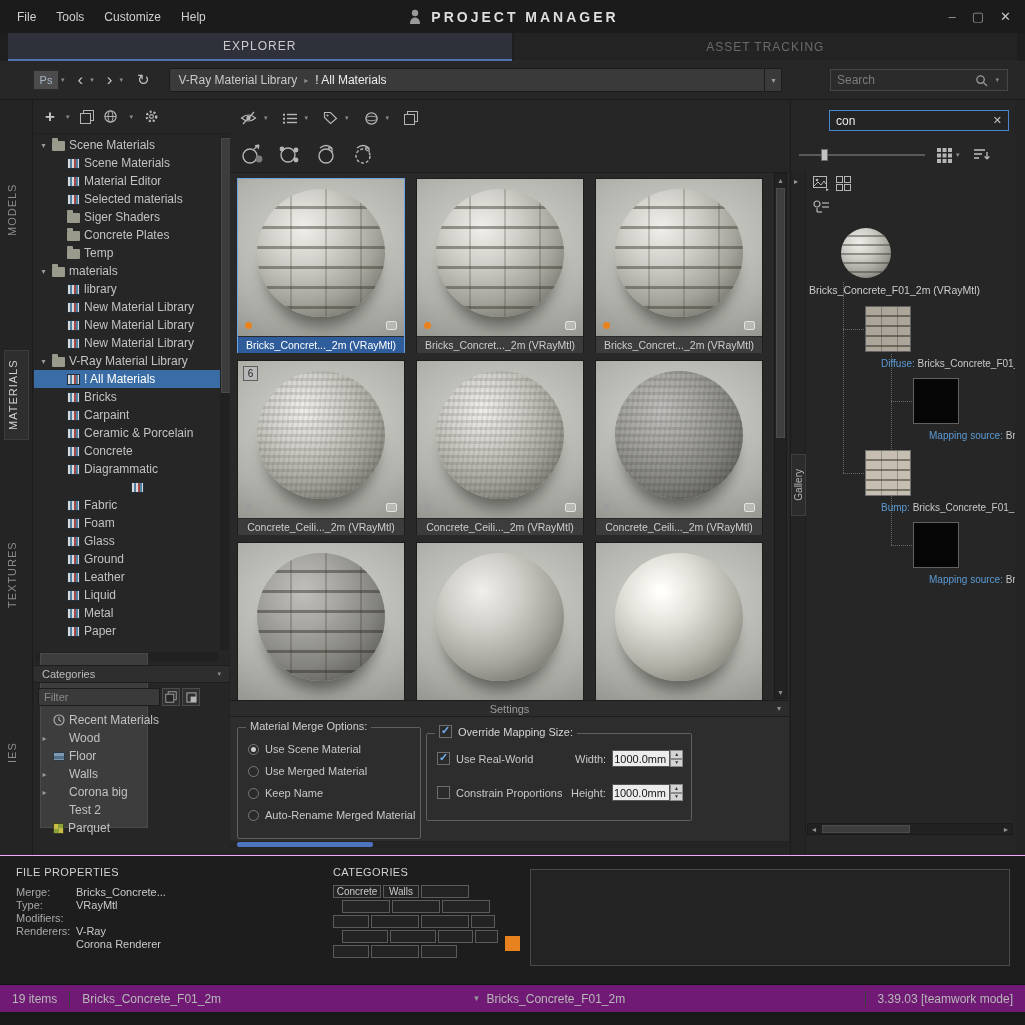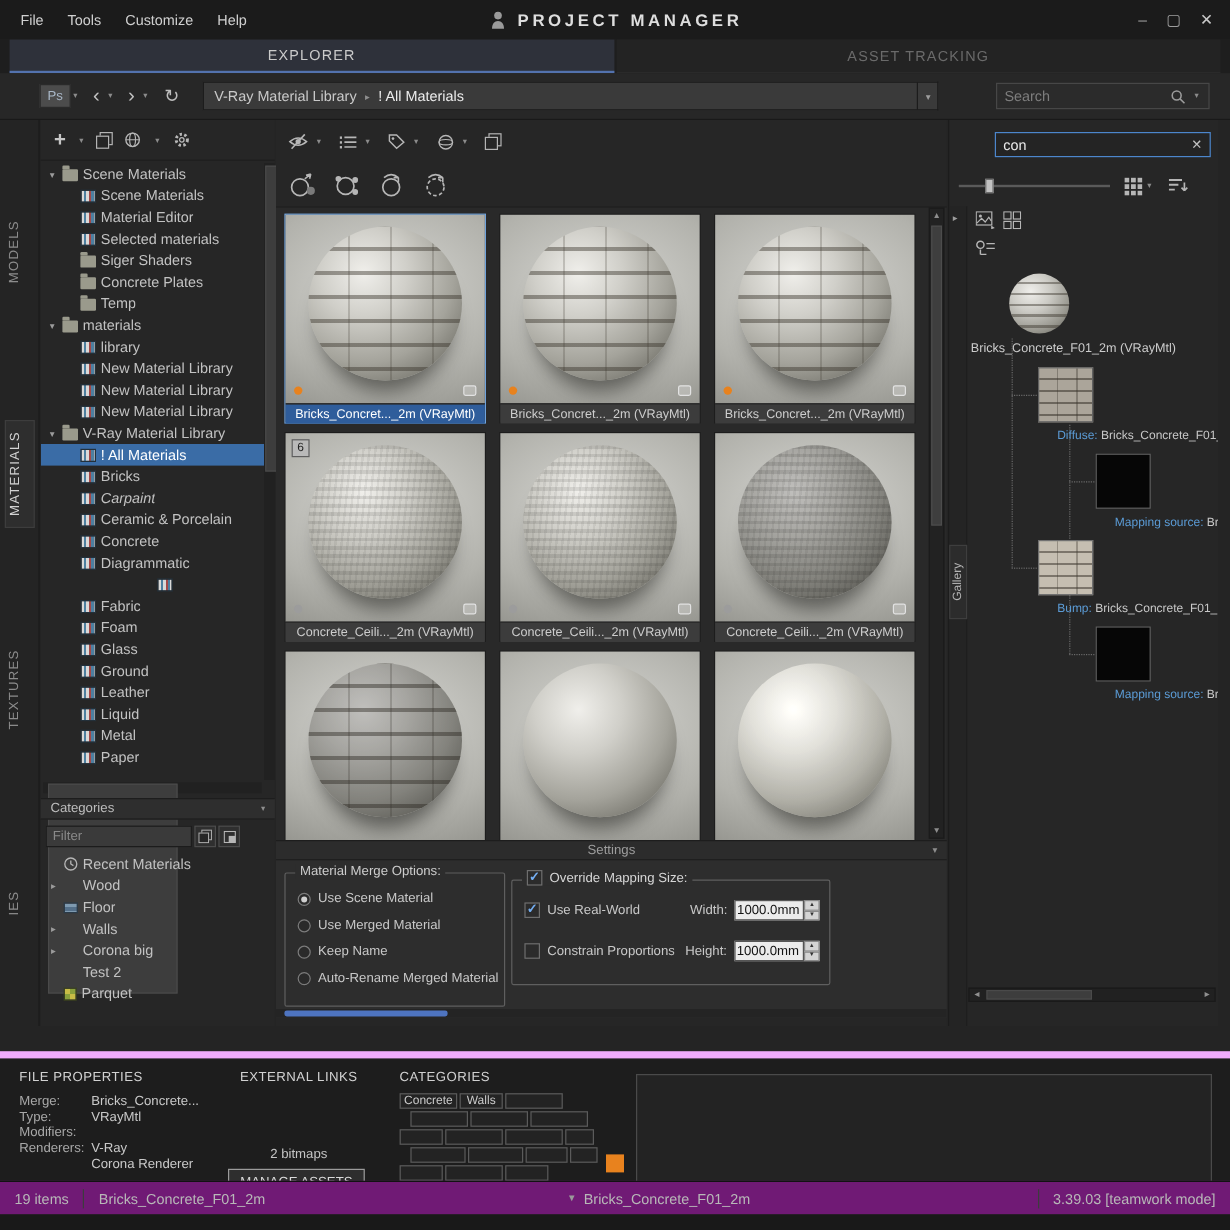--- a/index.html
+++ b/index.html
@@ -156,21 +156,21 @@
 .node-label{position:absolute;font-size:10px;white-space:nowrap;margin-left:46px;}
 .nblue{color:#5b9bd5;}
 .node-value{color:#c8c8c8;}
 .conn{position:absolute;border-left:1px dotted #6a6a6a;width:0;}
 .connh{position:absolute;border-top:1px dotted #6a6a6a;height:0;}
 .rp-hscroll{position:absolute;bottom:20px;left:16px;right:2px;height:12px;background:#212121;border:1px solid #1a1a1a;display:flex;align-items:center;}
 .rp-hscroll .ar{width:12px;font-size:7px;color:#909090;text-align:center;}
 .rp-hscroll .thumb4{height:8px;width:88px;background:#3d3d3d;border:1px solid #4a4a4a;margin-left:2px;}
 
 
-.bottom-info{position:absolute;top:855px;left:0;right:0;height:129px;background:#1d1d1d;border-top:6px solid #f0abfc;margin-top:21px;}
+.bottom-info{position:absolute;top:855px;left:0;right:0;height:129px;background:#1d1d1d;border-top:1px solid #f0abfc;}
 .bi-header{font-size:11px;color:#d2d2d2;letter-spacing:.4px;}
 .file-props{position:absolute;left:16px;top:10px;width:170px;}
 .fp-rows{margin-top:8px;}
 .fp-row{display:flex;height:13px;font-size:11px;}
 .fp-label{width:60px;color:#a8a8a8;}
 .fp-value{color:#c9c9c9;white-space:nowrap;}
 .ext-links{position:absolute;left:190px;top:10px;width:118px;text-align:center;}
 .ext-count{margin-top:52px;font-size:11px;color:#c4c4c4;}
 .manage-btn{margin-top:6px;width:114px;height:21px;background:#2e2e2e;border:1px solid #9b9b9b;color:#d9d9d9;font-size:11px;display:flex;align-items:center;justify-content:center;}
 .cats-box{position:absolute;left:333px;top:10px;width:165px;}
@@ -340,21 +340,21 @@
         <div class="tree-row selected" style="padding-left: 20px;">
           <span class="caret"></span>
           <span class="icon-library"></span>
           <span class="tlabel">! All Materials</span>
         </div>
         <div class="tree-row" style="padding-left: 20px;">
           <span class="caret"></span>
           <span class="icon-library"></span>
           <span class="tlabel">Bricks</span>
         </div>
-        <div class="tree-row" style="padding-left: 20px; font-style: italic;">
+        <div class="tree-row" style="padding-left: 20px;">
           <span class="caret"></span>
           <span class="icon-library"></span>
           <span class="tlabel">Carpaint</span>
         </div>
         <div class="tree-row" style="padding-left: 20px;">
           <span class="caret"></span>
           <span class="icon-library"></span>
           <span class="tlabel">Ceramic &amp; Porcelain</span>
         </div>
         <div class="tree-row" style="padding-left: 20px;">
@@ -807,25 +807,20 @@
           <div class="fp-row">
             <span class="fp-label">Renderers:</span>
             <span class="fp-value">V-Ray</span>
           </div>
           <div class="fp-row">
             <span class="fp-label"></span>
             <span class="fp-value">Corona Renderer</span>
           </div>
         </div>
     </div>
-    <div class="ext-links">
-      <div class="bi-header">EXTERNAL LINKS</div>
-      <div class="ext-count">2 bitmaps</div>
-      <div class="manage-btn">MANAGE ASSETS</div>
-    </div>
     <div class="cats-box">
       <div class="bi-header">CATEGORIES</div>
       <div class="cgrid">
         <div class="cgrid-row">
           <div class="ccell w48">Concrete</div>
           <div class="ccell w36">Walls</div>
           <div class="ccell w48"></div>
         </div>
         <div class="cgrid-row off">
           <div class="ccell w48"></div>

